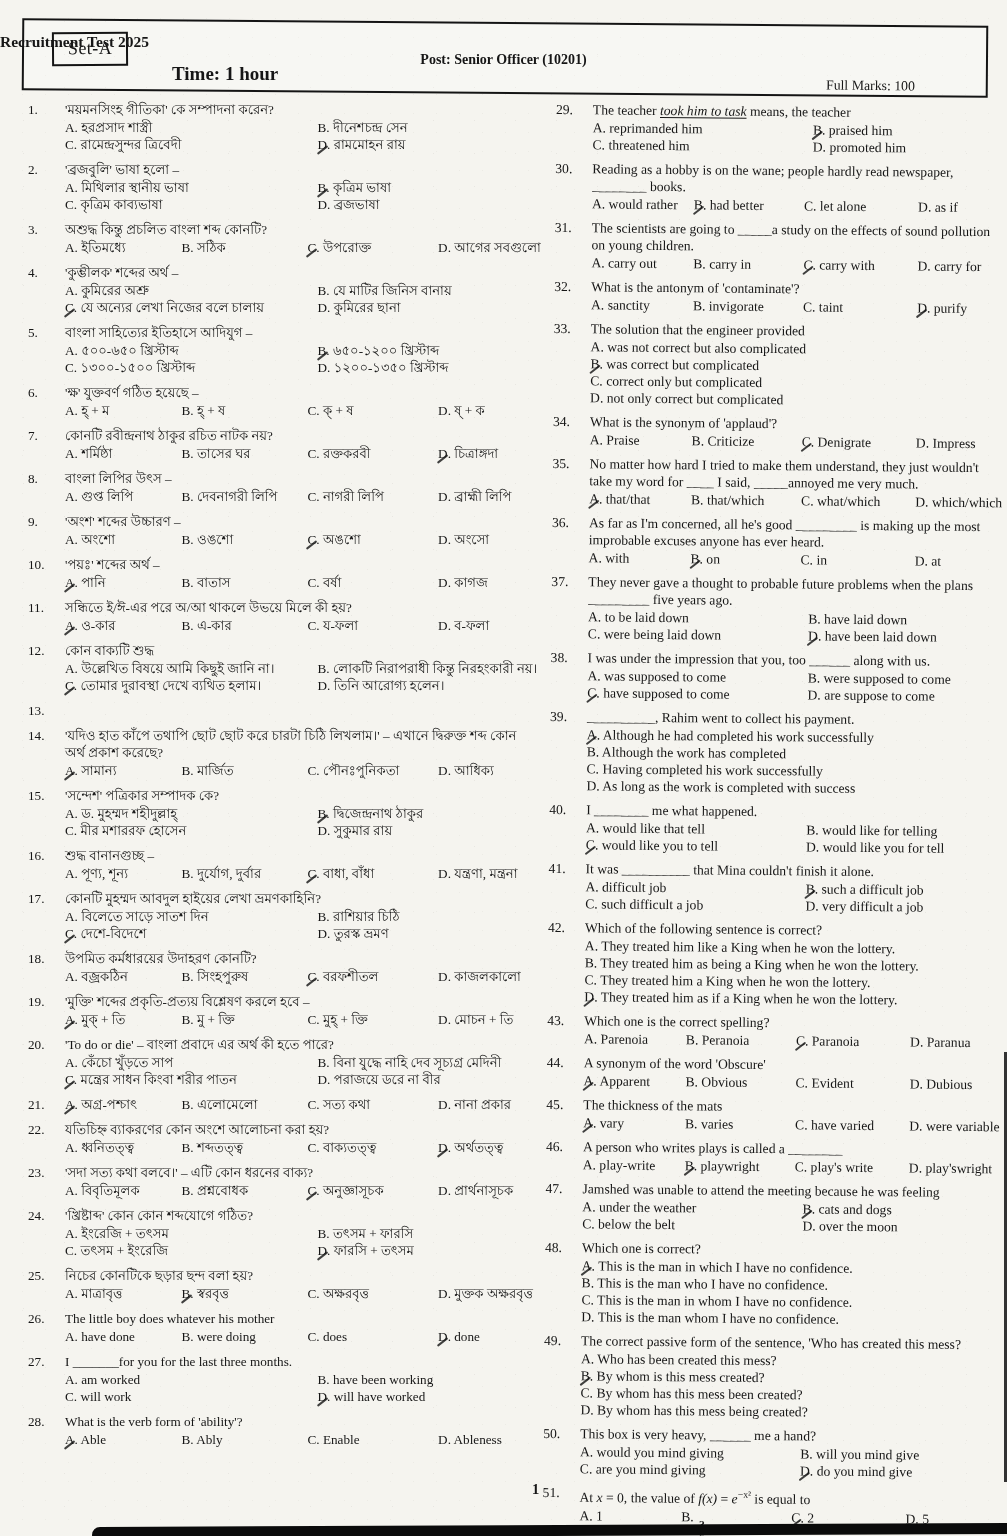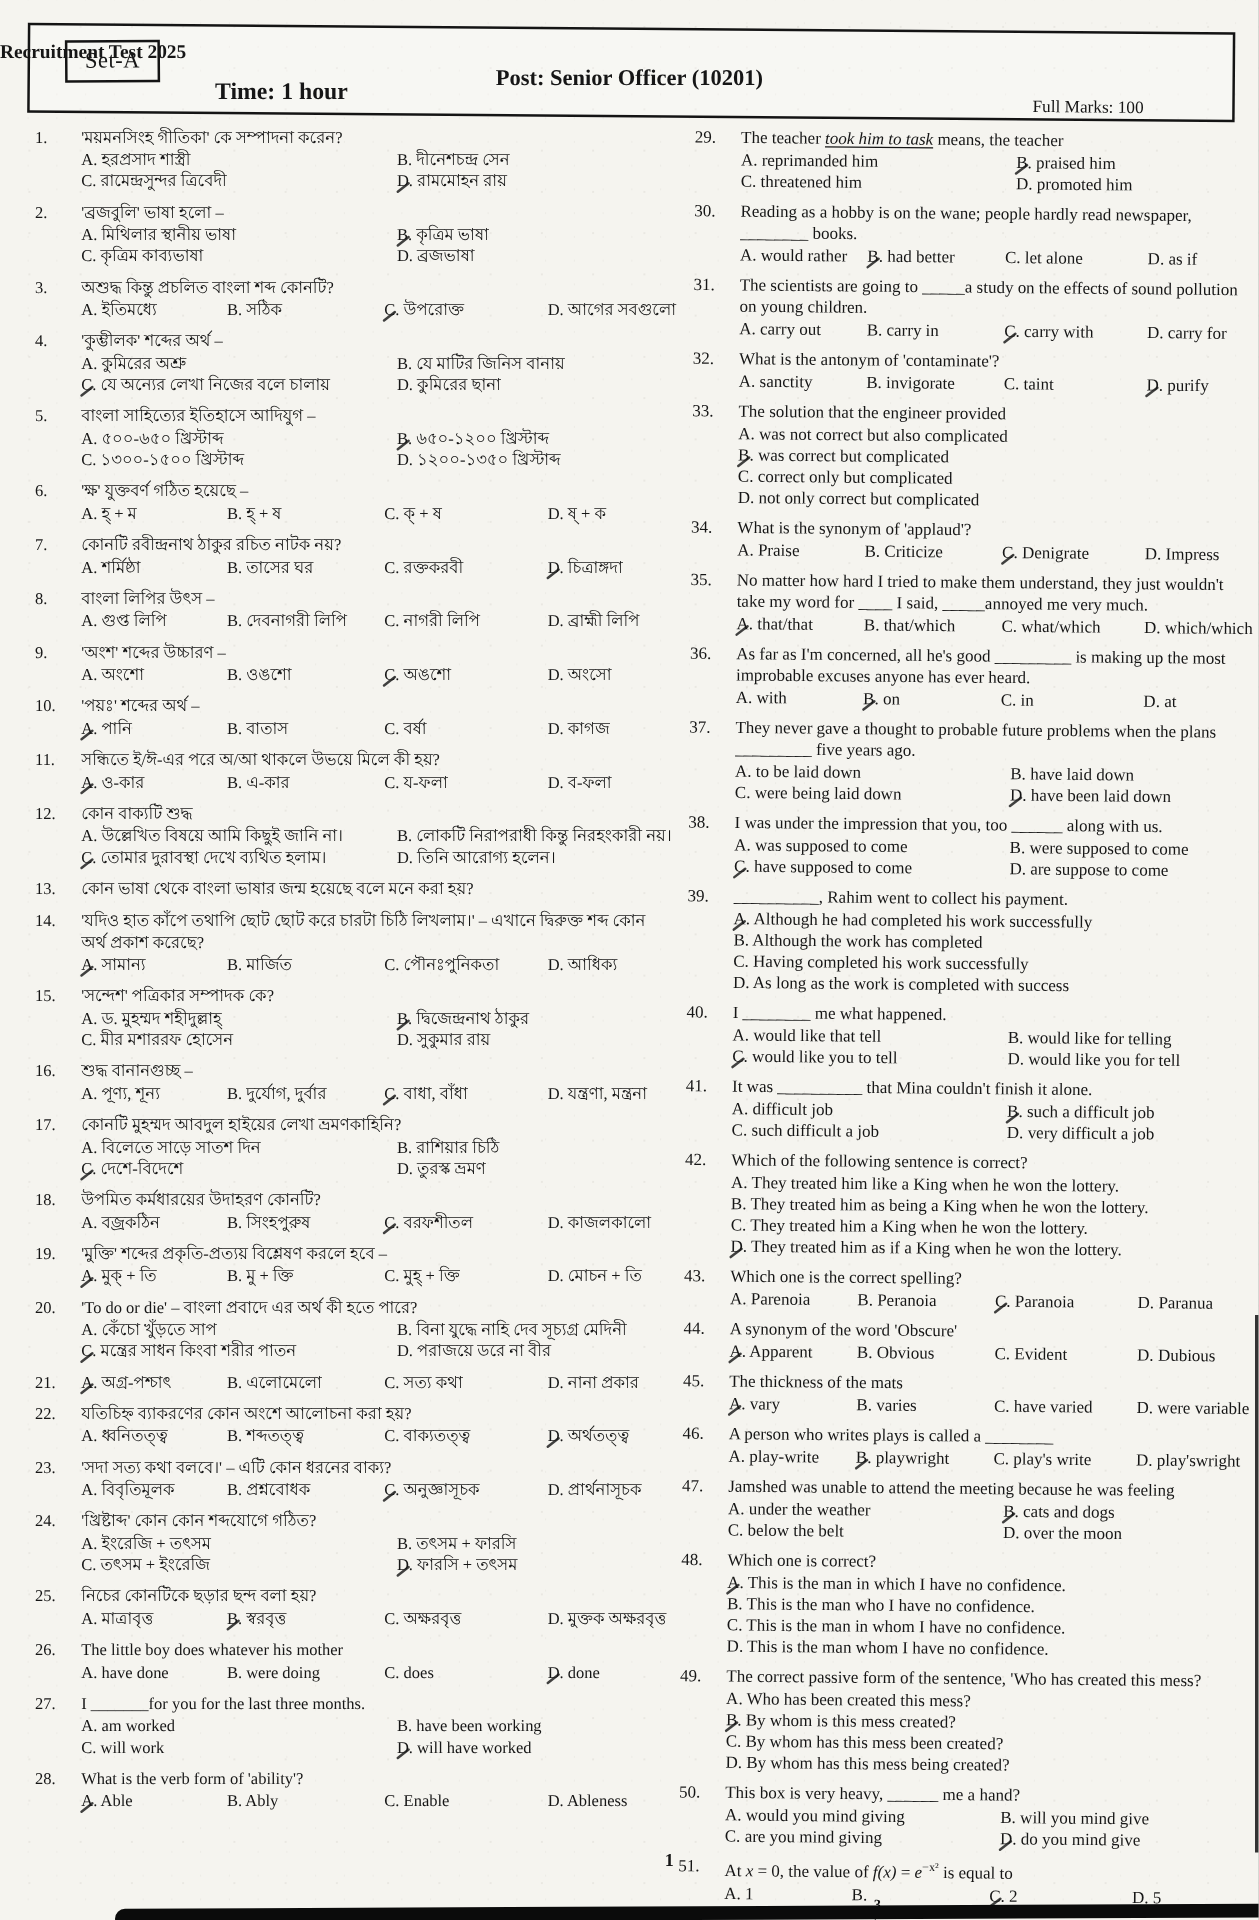--- a/index.html
+++ b/index.html
@@ -26,21 +26,21 @@
     background:rgba(255,255,255,.25);
   }
   .seta-box{
     position:absolute;left:52px;top:32px;
     border:2.5px solid #141414;
     padding:4px 14px 5px;
     font-weight:normal;font-size:18px;letter-spacing:.4px;
     transform:rotate(-0.4deg);
   }
   .h-title{position:absolute;left:0;right:0;top:33px;text-align:left;font-weight:bold;font-size:15.5px;}
-  .h-post{position:absolute;left:0;right:0;top:52px;text-align:center;font-weight:bold;font-size:18px;}
+  .h-post{position:absolute;left:0;right:0;top:52px;text-align:center;font-weight:bold;font-size:14px;}
   .h-time{position:absolute;left:172px;top:63px;font-weight:bold;font-size:19px;}
   .h-marks{position:absolute;right:92px;top:78px;font-weight:normal;font-size:13.8px;transform:rotate(0.6deg);}
   
   .columns{position:absolute;top:101px;left:28px;right:6px;display:flex;gap:22px;}
   .col{min-width:0;}
   .col-left{width:506px;flex:none;font-size:13.2px;}
   .col-right{flex:1;font-size:13.6px;transform:rotate(0.55deg);transform-origin:0 0;}
   
   .q{display:flex;margin-bottom:8px;line-height:17px;}
   .col-right .q{margin-bottom:7px;line-height:17px;}
@@ -222,21 +222,20 @@
               <div class="opt"><span class="k">A.</span> <span class="ot">উল্লেখিত বিষয়ে আমি কিছুই জানি না।</span></div>
               <div class="opt"><span class="k">B.</span> <span class="ot">লোকটি নিরাপরাধী কিন্তু নিরহংকারী নয়।</span></div>
               <div class="opt"><span class="k m">C.</span> <span class="ot">তোমার দুরাবস্থা দেখে ব্যথিত হলাম।</span></div>
               <div class="opt"><span class="k">D.</span> <span class="ot">তিনি আরোগ্য হলেন।</span></div>
             </div>
           </div>
         </div>
         <div class="q">
           <div class="qnum">13.</div>
           <div class="qbody">
-            <div class="qtext">কোন ভাষা থেকে বাংলা ভাষার জন্ম হয়েছে বলে মনে করা হয়?</div>
           </div>
         </div>
         <div class="q">
           <div class="qnum">14.</div>
           <div class="qbody">
             <div class="qtext">'যদিও হাত কাঁপে তথাপি ছোট ছোট করে চারটা চিঠি লিখলাম।' – এখানে দ্বিরুক্ত শব্দ কোন অর্থ প্রকাশ করেছে?</div>
             <div class="opts g4">
               <div class="opt"><span class="k m">A.</span> <span class="ot">সামান্য</span></div>
               <div class="opt"><span class="k">B.</span> <span class="ot">মার্জিত</span></div>
               <div class="opt"><span class="k">C.</span> <span class="ot">পৌনঃপুনিকতা</span></div>

